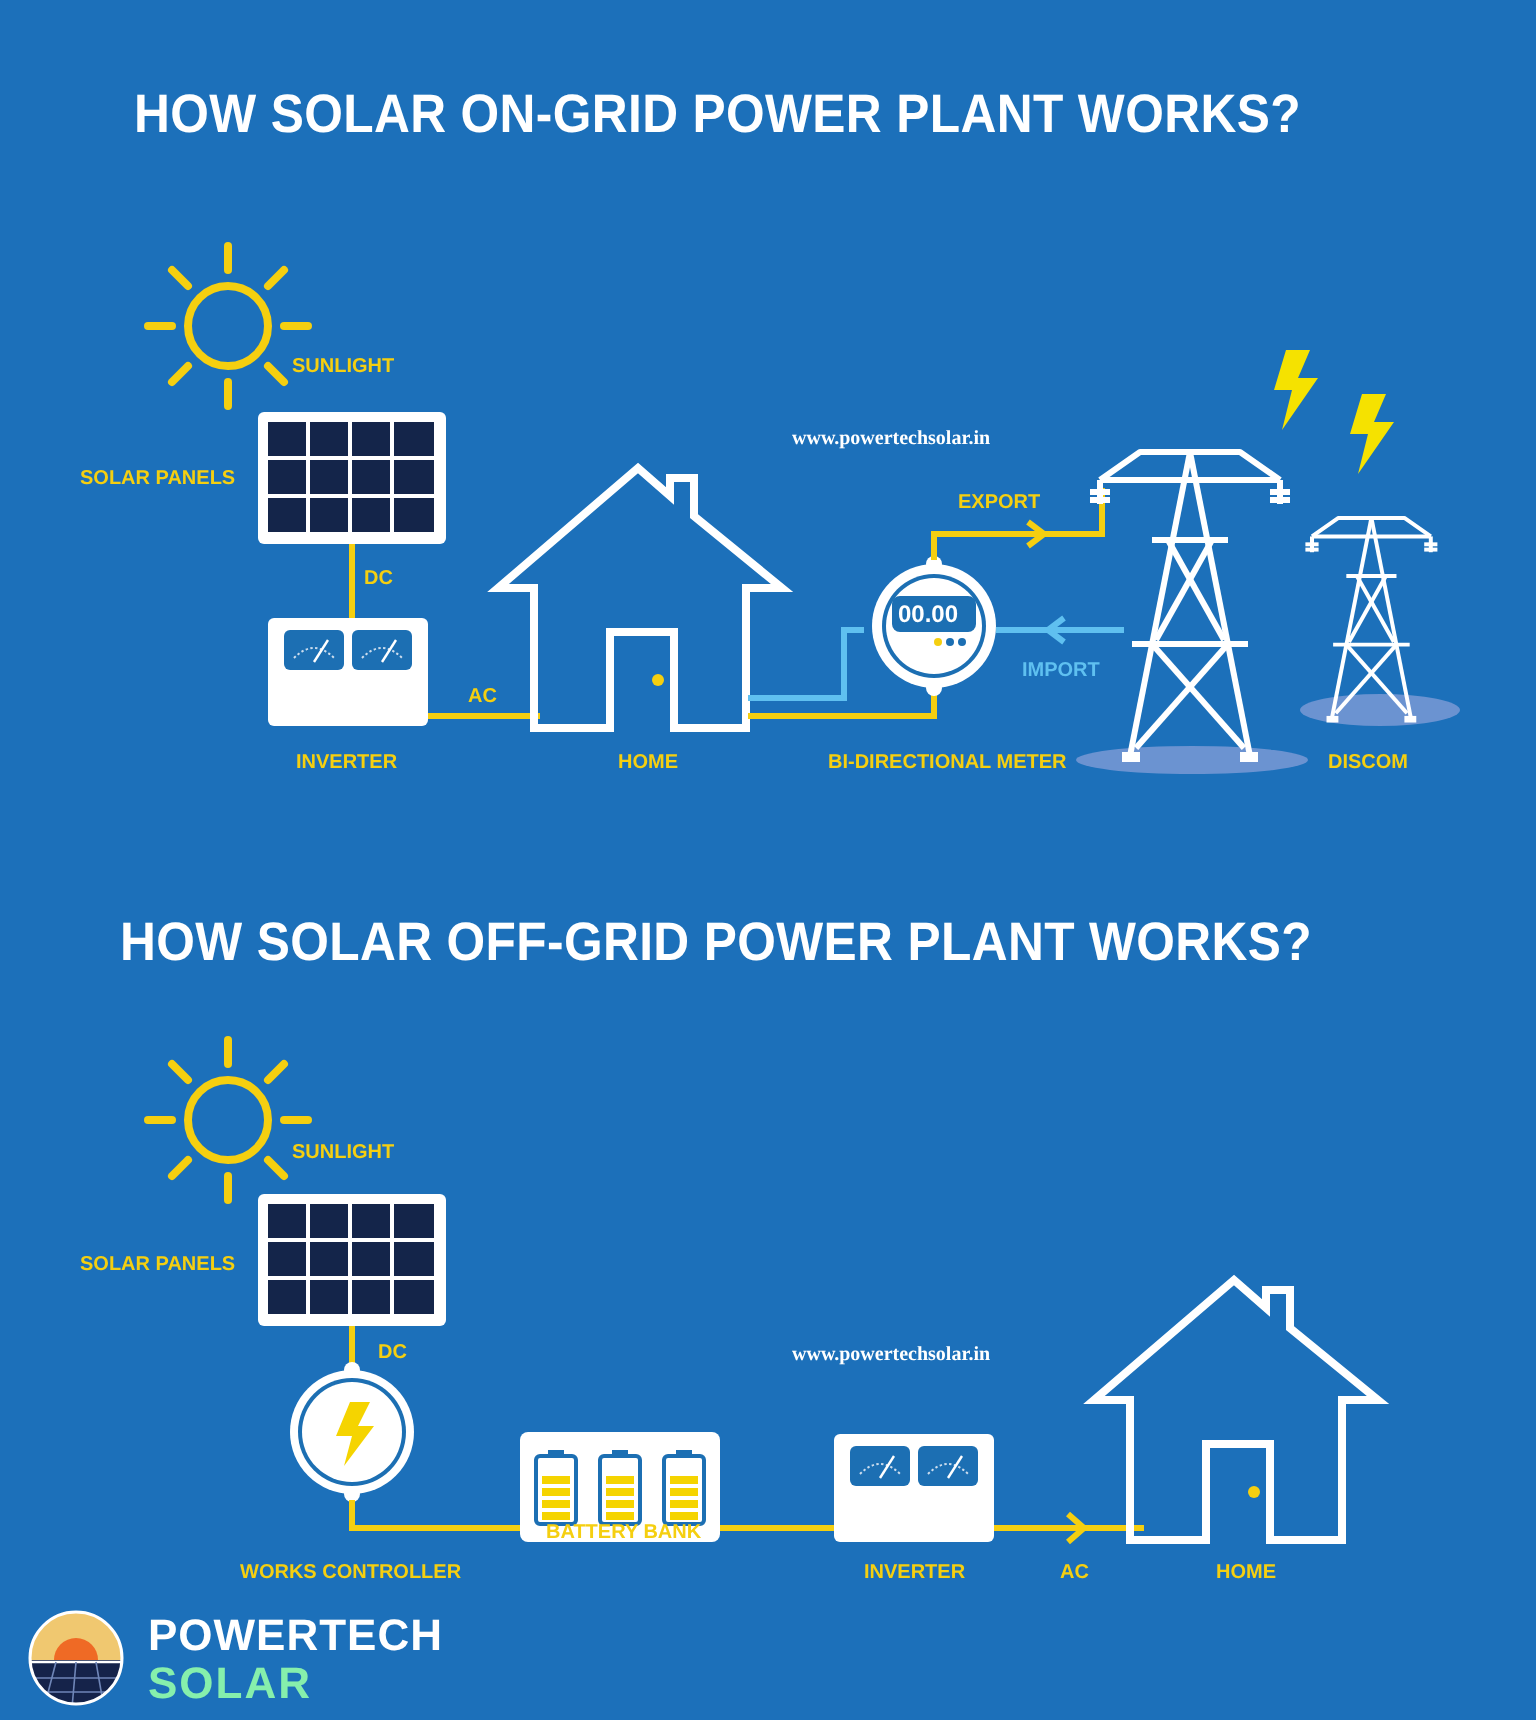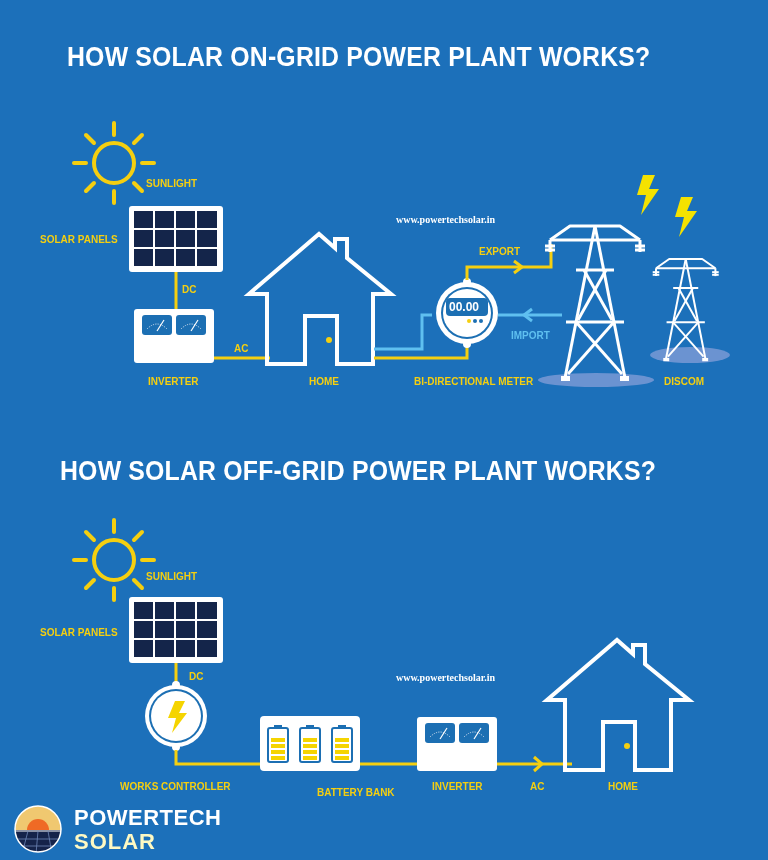--- a/index.html
+++ b/index.html
@@ -3,21 +3,21 @@
 <meta charset="utf-8">
 <style>
   html,body{margin:0;padding:0;}
   body{width:768px;height:860px;background:#1c70ba;position:relative;overflow:hidden;font-family:"Liberation Sans",sans-serif;}
   .title{position:absolute;color:#fff;font-weight:bold;font-size:27px;letter-spacing:0.2px;white-space:nowrap;font-family:"Liberation Sans",sans-serif;transform:scaleX(0.92);transform-origin:left center;}
   .lbl{position:absolute;color:#f5cf10;font-weight:bold;font-size:10px;white-space:nowrap;font-family:"Liberation Sans",sans-serif;}
   .lbl.blue{color:#5fc0f0;}
   .url{position:absolute;color:#fff;font-weight:bold;font-size:10px;white-space:nowrap;font-family:Liberation Serif, serif;}
   svg.layer{position:absolute;left:0;top:0;}
   .logo-text1{position:absolute;left:74px;top:805px;color:#fff;font-weight:bold;font-size:22px;font-family:"Liberation Sans",sans-serif;letter-spacing:0.5px;text-align:right;}
-  .logo-text2{position:absolute;left:74px;top:829px;color:#fef9c3;font-weight:bold;font-size:22px;font-family:"Liberation Sans",sans-serif;letter-spacing:1px;}
+  .logo-text2{position:absolute;left:74px;top:829px;color:#86efac;font-weight:bold;font-size:22px;font-family:"Liberation Sans",sans-serif;letter-spacing:1px;}
 </style>
 </head>
 <body>
 
 <svg class="layer" width="768" height="860" viewBox="0 0 768 860">
   <defs>
     <g id="sun">
       <circle cx="0" cy="0" r="20" fill="none" stroke="#f5cf10" stroke-width="4"></circle>
       <g stroke="#f5cf10" stroke-width="4" stroke-linecap="round">
         <line x1="0" y1="-28" x2="0" y2="-40"></line>
@@ -195,20 +195,20 @@
 <div class="lbl blue" style="left:498px;top:330px;padding-left:13px;">IMPORT</div>
 <div style="position:absolute;left:449px;top:300px;width:36px;text-align:left;color:#fff;font-weight:bold;font-size:12px;font-family:'Liberation Sans',sans-serif;">00.00</div>
 <div class="lbl" style="left:414px;top:376px;">BI-DIRECTIONAL METER</div>
 <div class="lbl" style="left:664px;top:376px;">DISCOM</div>
 
 <div class="title" style="left:60px;top:456px;">HOW SOLAR OFF-GRID POWER PLANT WORKS?</div>
 <div class="lbl" style="left:146px;top:571px;">SUNLIGHT</div>
 <div class="lbl" style="left:40px;top:627px;">SOLAR PANELS</div>
 <div class="lbl" style="left:189px;top:671px;">DC</div>
 <div class="lbl" style="left:120px;top:781px;">WORKS CONTROLLER</div>
-<div class="lbl" style="left:273px;top:787px;margin-left:44px;">BATTERY BANK</div>
+<div class="lbl" style="left:273px;top:761px;">BATTERY BANK</div>
 <div class="url" style="left:396px;top:672px;">www.powertechsolar.in</div>
 <div class="lbl" style="left:432px;top:781px;">INVERTER</div>
 <div class="lbl" style="left:530px;top:781px;">AC</div>
 <div class="lbl" style="left:608px;top:781px;">HOME</div>
 
 <div class="logo-text1">POWERTECH</div>
 <div class="logo-text2">SOLAR</div>
 
 </body></html>

